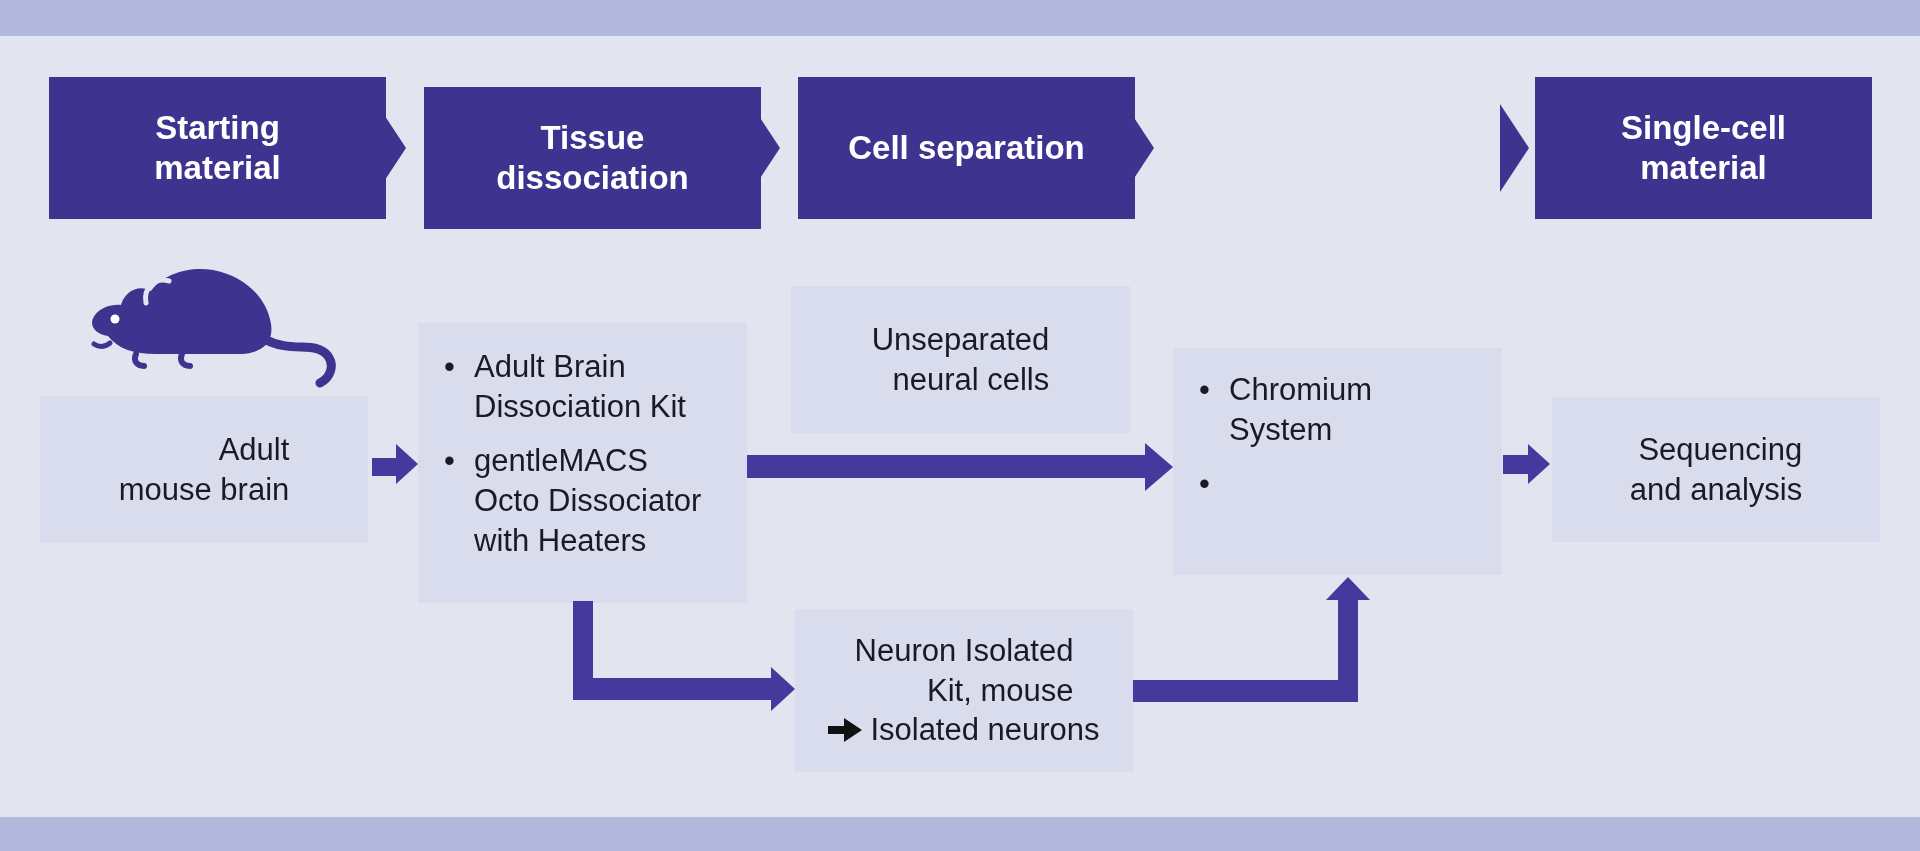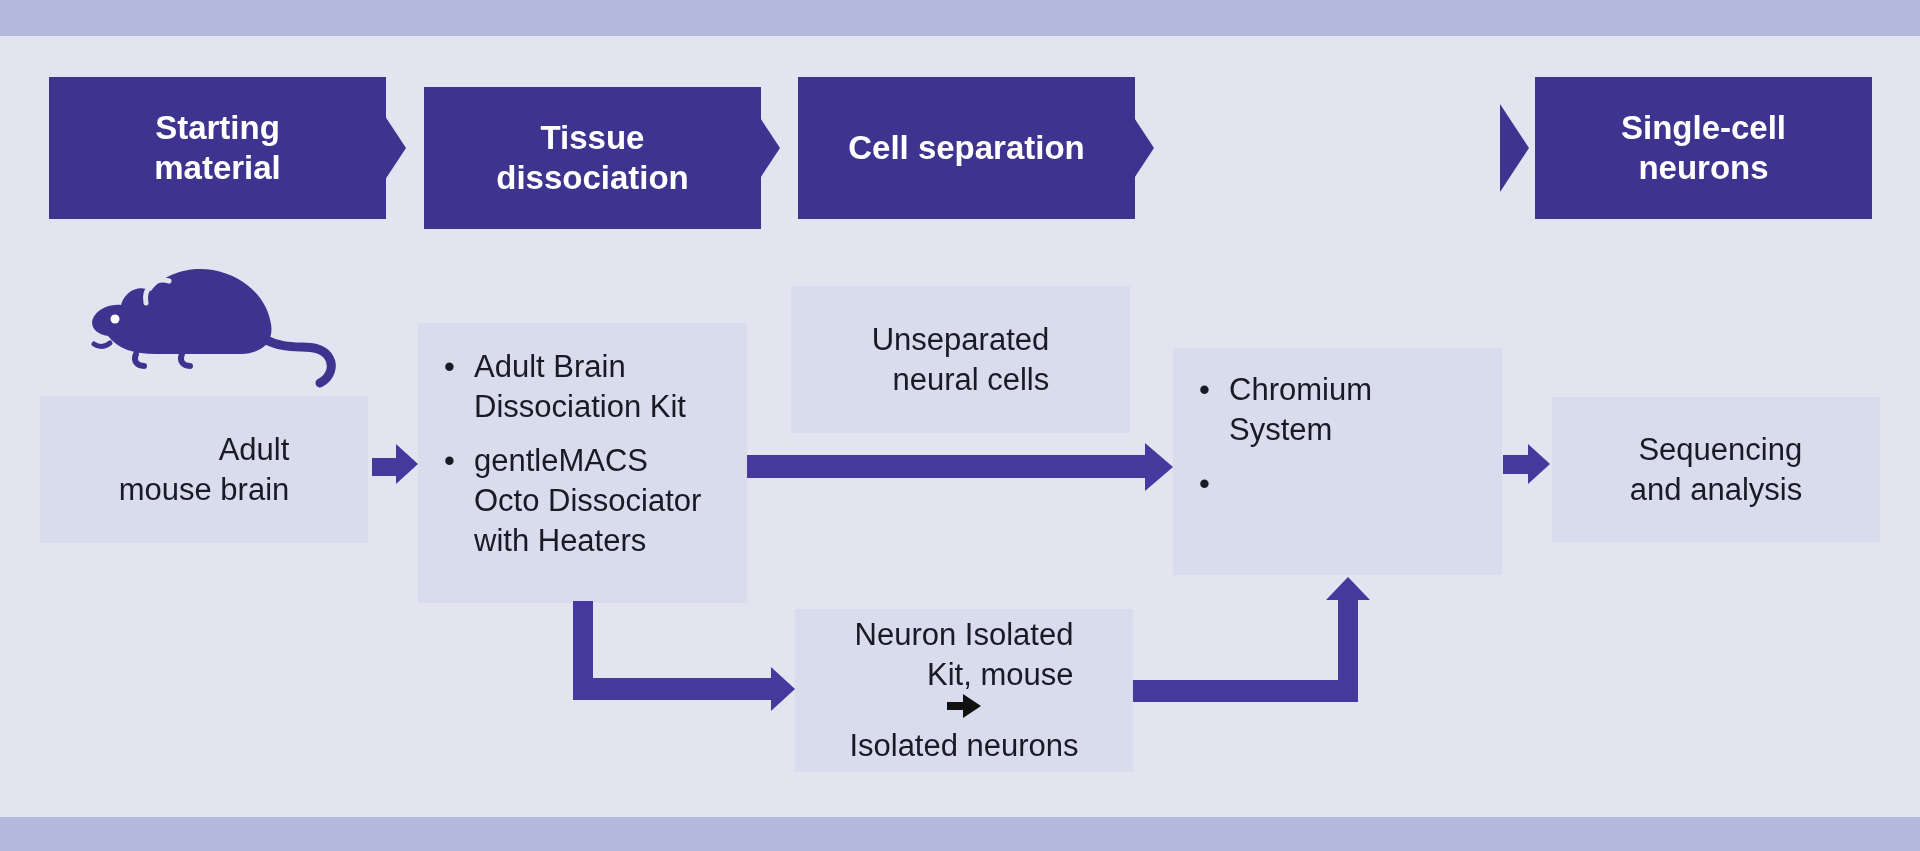--- a/index.html
+++ b/index.html
@@ -46,38 +46,38 @@
     border-left:26px solid #45399e;
     border-top:23px solid transparent;
     border-bottom:23px solid transparent;
   }
   .head-up{
     position:absolute;width:0;height:0;
     border-bottom:23px solid #45399e;
     border-left:22px solid transparent;
     border-right:22px solid transparent;
   }
-  .result-line{display:flex;align-items:center;justify-content:center;gap:8px;white-space:nowrap;flex-direction:column;}
+  .result-line{display:flex;align-items:center;justify-content:center;gap:8px;white-space:nowrap;}
   .mouse{position:absolute;left:86px;top:246px;}
 </style>
 </head>
 <body>
 
 <div class="canvas">
 
   <div class="band top"></div>
   <div class="band bottom"></div>
 
   <div class="hstep" style="left:49px;">Starting
 material</div>
   <div class="hstep" style="left:424px;margin-top:10px;">Tissue
 dissociation</div>
   <div class="hstep" style="left:798px;">Cell separation</div>
   <div class="hstep" style="left:1535px;">Single-cell
-neurons</div>
+material</div>
 
   <div class="step-arrow" style="left:377px;"></div>
   <div class="step-arrow" style="left:751px;"></div>
   <div class="step-arrow" style="left:1125px;"></div>
   <div class="step-arrow" style="left:1500px;"></div>
 
   <svg class="mouse" width="250" height="150" viewBox="0 0 250 150">
     <path d="M178,93 C206,108 230,94 242,110 C249,120 244,132 234,137" fill="none" stroke="#3f3390" stroke-width="9" stroke-linecap="round"></path>
     <path d="M22,90 C8,88 2,78 9,69 C14,62 25,58 35,59 C39,45 53,38 65,45 C77,28 103,20 127,24 C159,30 181,52 185,78 C188,97 176,107 155,108 L70,108 C48,108 32,103 22,90 Z" fill="#3f3390"></path>
     <path d="M60,57 C57,42 69,31 83,35" fill="none" stroke="#e2e4f0" stroke-width="5" stroke-linecap="round"></path>

